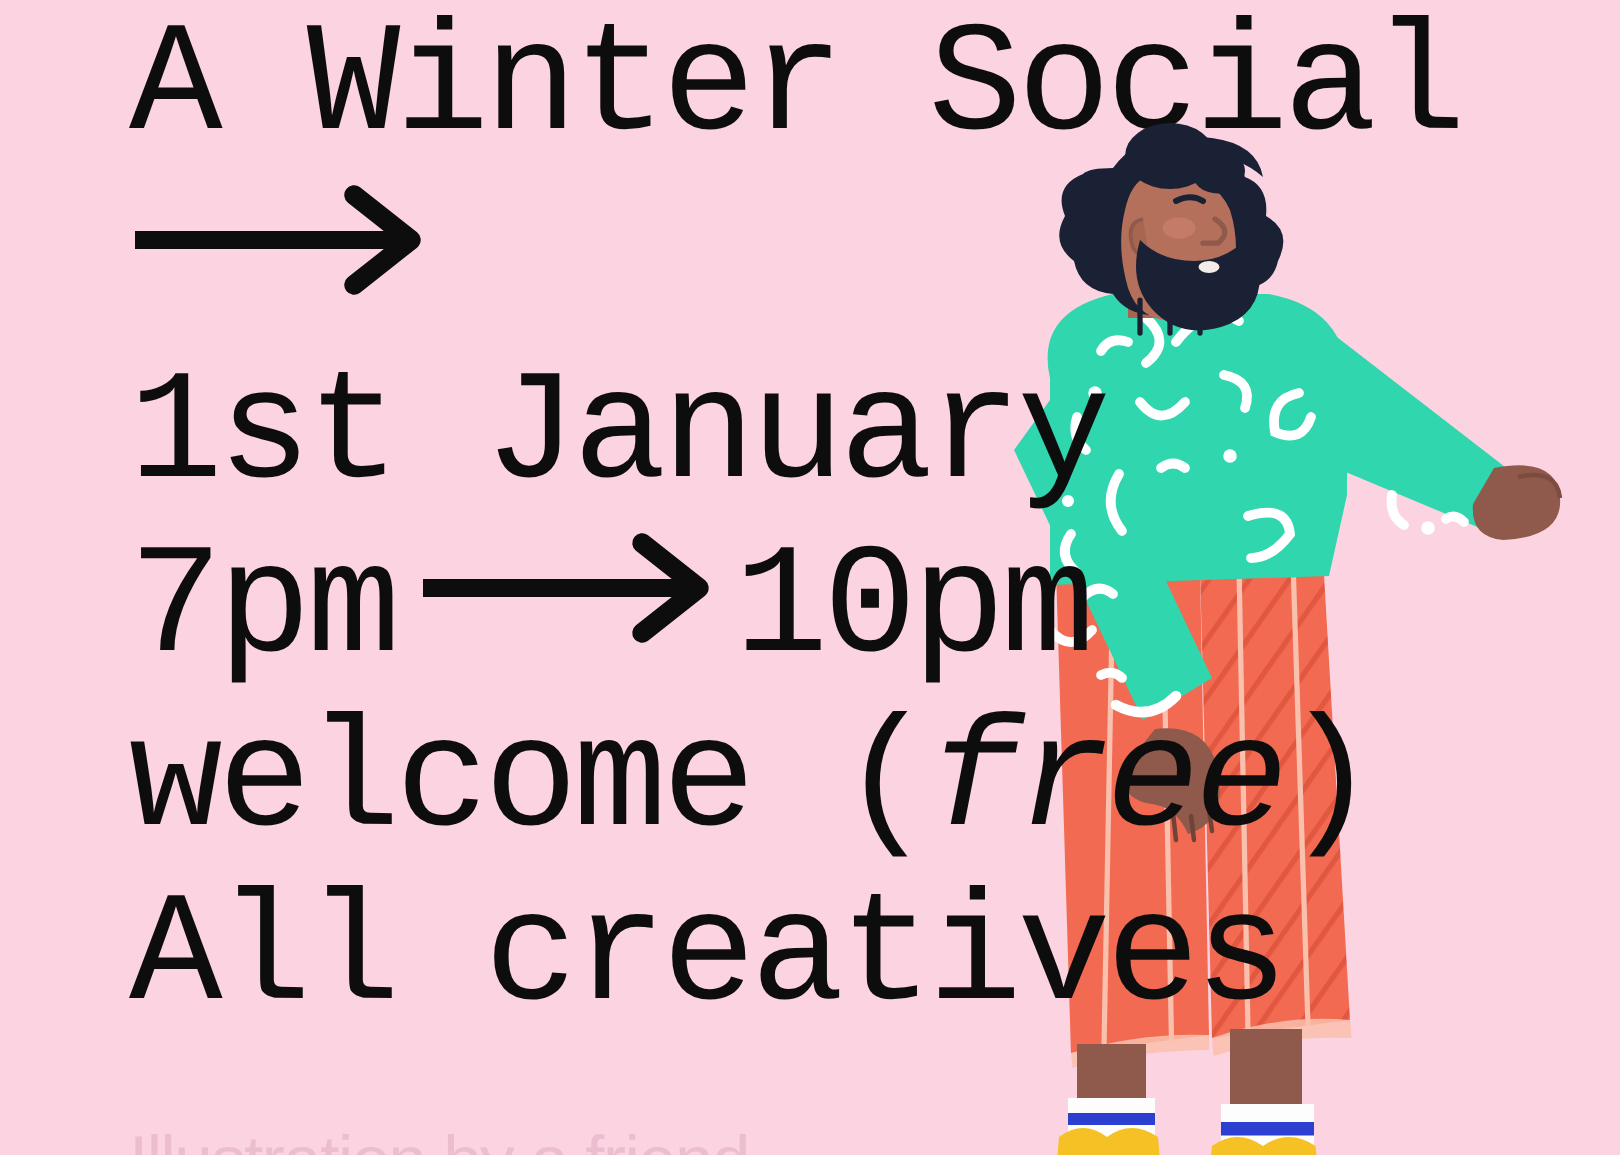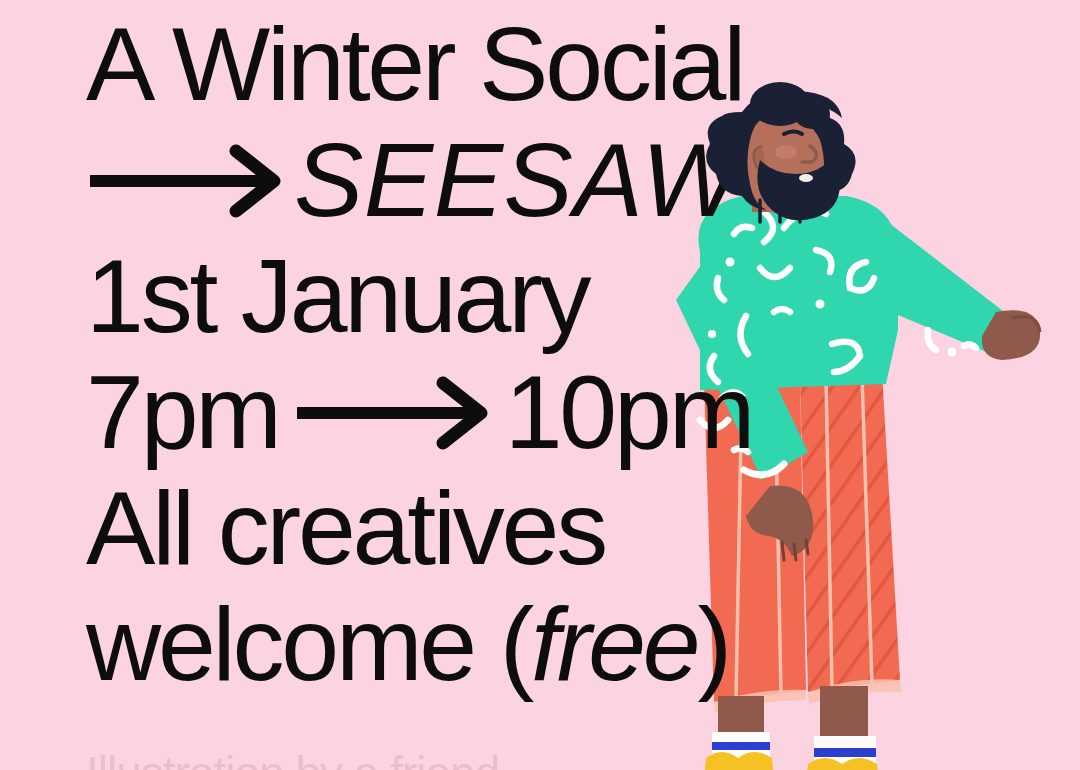--- a/index.html
+++ b/index.html
@@ -33,23 +33,24 @@
   .text-block {
     position: absolute;
     left: 86px;
     top: 6px;
     z-index: 2;
     color: #0d0d0d;
   }
 
   .line {
     display: flex;
-    align-items: center;
+    align-items: flex-start;
     height: 116px;
     white-space: nowrap;
+    font-family: Liberation Mono, monospace;
   }
 
   .txt {
     font-size: 104px;
     line-height: 1;
     letter-spacing: -3.2px;
     font-weight: 400;
     color: #0d0d0d;
   }
   .txt.italic { font-style: italic; }
@@ -209,46 +210,45 @@
       <span class="txt">A Winter Social</span>
     </div>
 
     <div class="line">
       <span class="arrow long">
         <svg viewBox="0 0 208 74" xmlns="http://www.w3.org/2000/svg" aria-hidden="true">
           <line x1="4" y1="38" x2="182" y2="38" stroke="#0d0d0d" stroke-width="12"></line>
           <polyline points="150,8 188,38 150,68" fill="none" stroke="#0d0d0d" stroke-width="13" stroke-linecap="round" stroke-linejoin="round"></polyline>
         </svg>
       </span>
-      <span class="seesaw">SEESAW</span>
     </div>
 
     <div class="line">
       <span class="txt">1st January</span>
     </div>
 
     <div class="line">
       <span class="txt">7pm</span>
       <span class="arrow long2">
         <svg viewBox="0 0 226 74" xmlns="http://www.w3.org/2000/svg" aria-hidden="true">
           <line x1="18" y1="38" x2="196" y2="38" stroke="#0d0d0d" stroke-width="12"></line>
           <polyline points="164,8 202,38 164,68" fill="none" stroke="#0d0d0d" stroke-width="13" stroke-linecap="round" stroke-linejoin="round"></polyline>
         </svg>
       </span>
       <span class="txt">10pm</span>
     </div>
 
     <div class="line">
-      <span class="txt">All creatives</span>
-    </div>
-
-    <div class="line">
       <span class="txt">welcome (</span>
       <span class="txt italic">free</span>
       <span class="txt">)</span>
+    </div>
+
+    <div class="line">
+      <span class="txt">All creatives</span>
     </div>
 
   </div>
 
   <div class="bottom-caption">Illustration by a friend</div>
 
   <div class="head-layer">
     <svg viewBox="0 0 1080 770" width="1080" height="770" xmlns="http://www.w3.org/2000/svg" aria-hidden="true">
       <g>
 

